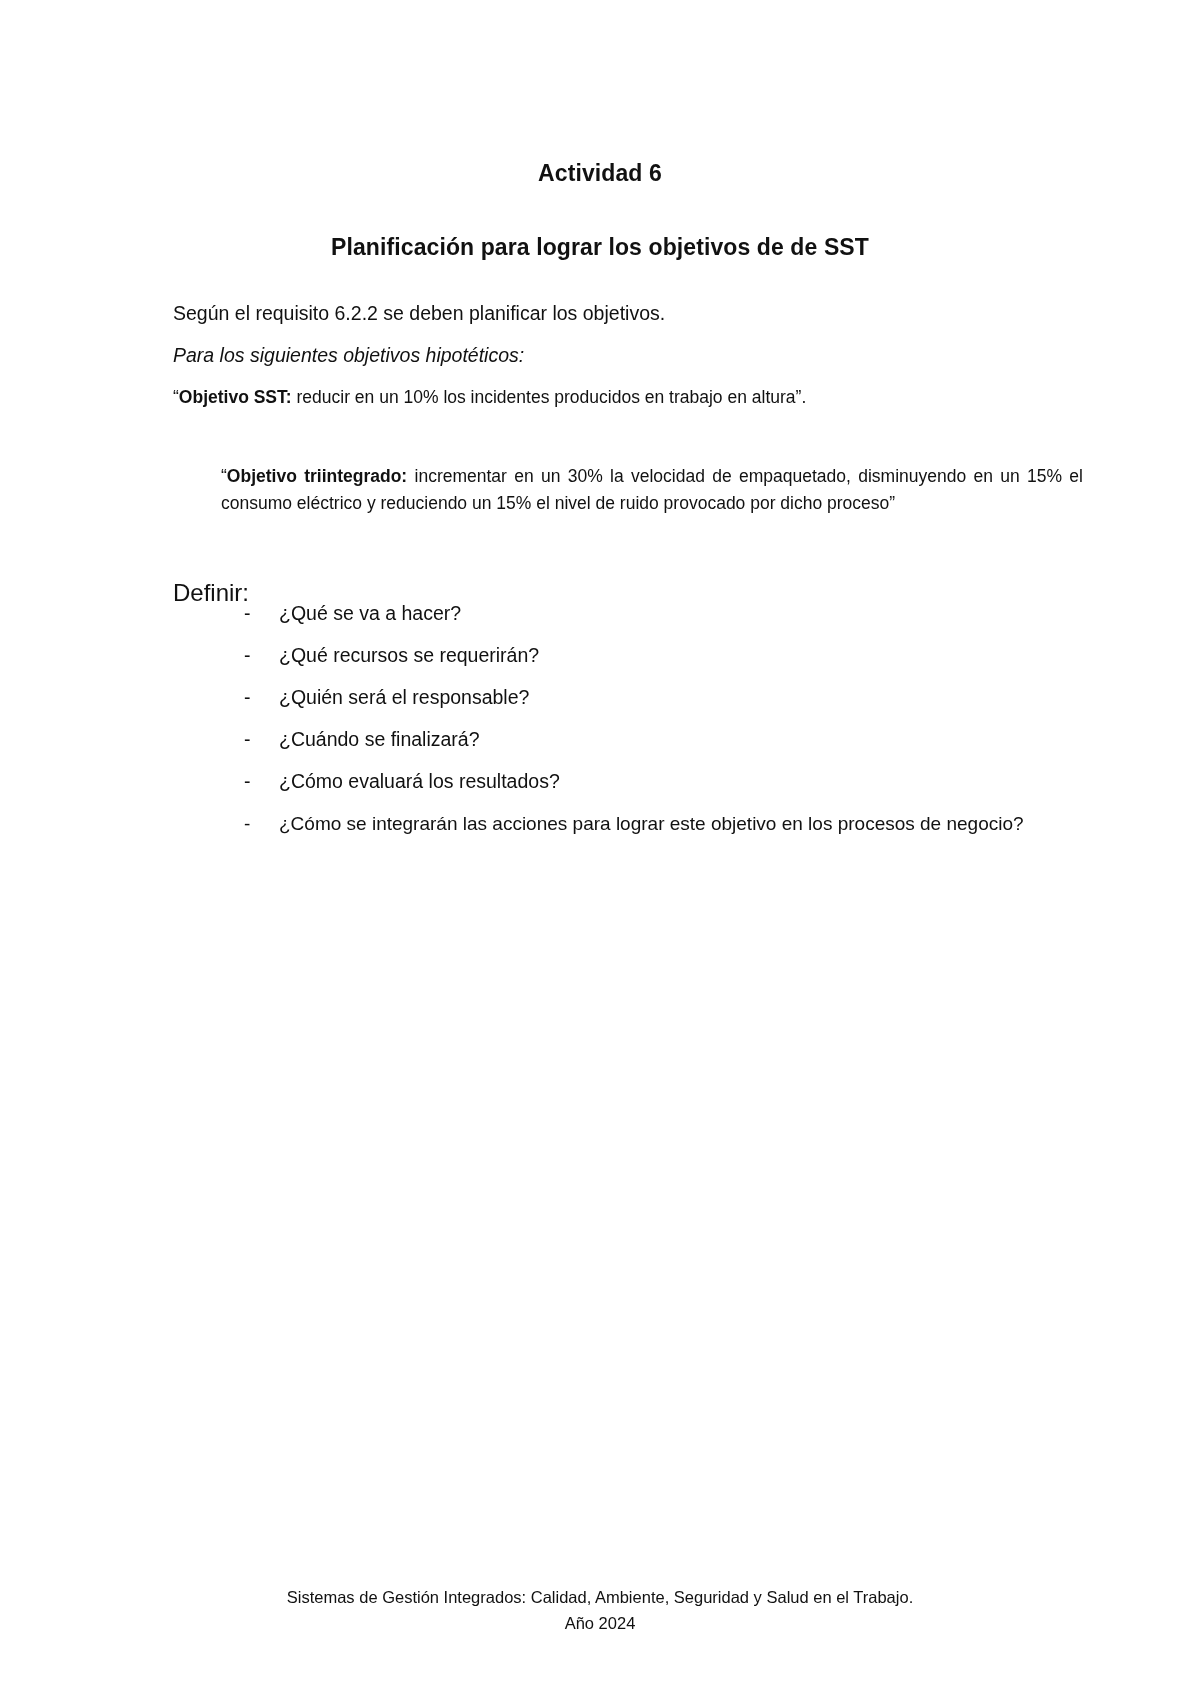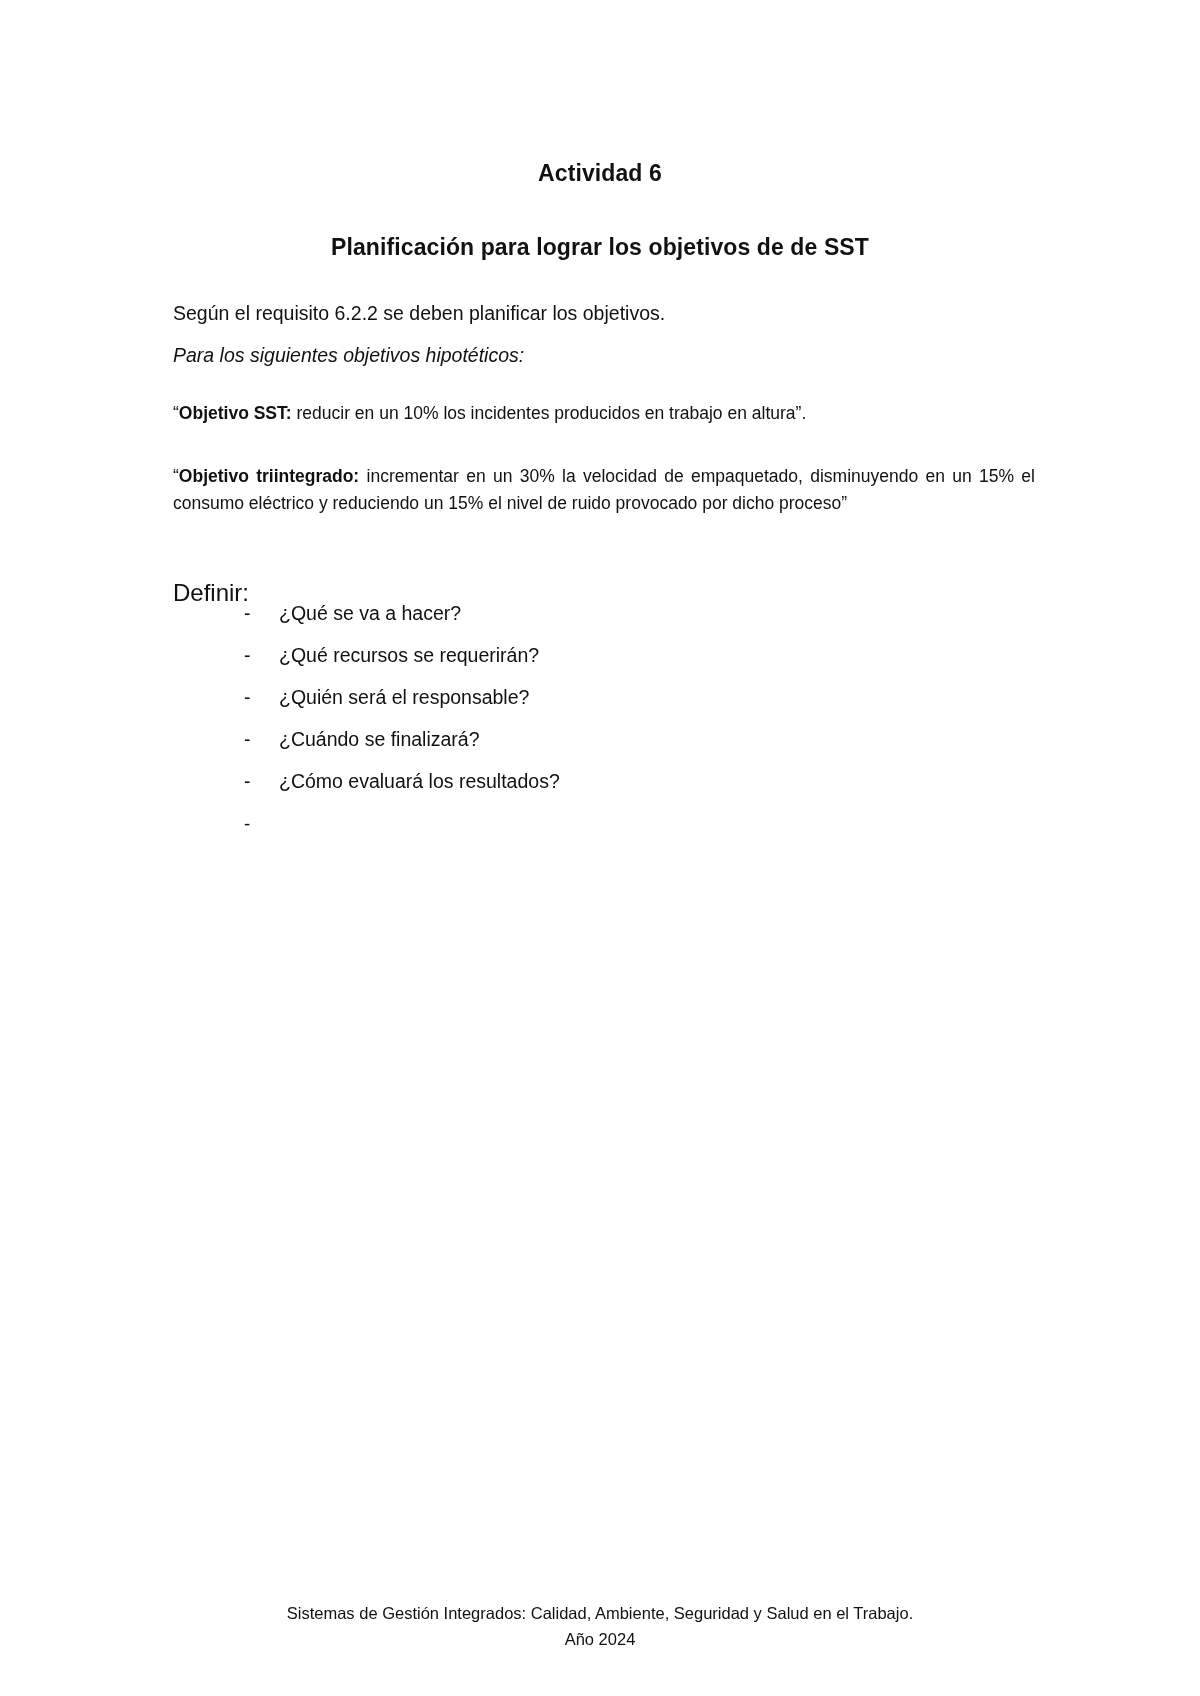--- a/index.html
+++ b/index.html
@@ -44,23 +44,23 @@
 
     .obj {
       position: absolute;
       left: 173px;
       width: 862px;
       font-size: 17.5px;
       line-height: 27px;
       text-align: justify;
     }
     .obj b { font-weight: bold; }
-    .obj-sst { top: 384px; margin-top: 16px; }
+    .obj-sst { top: 384px; }
     .obj-ma  { top: 424px; }
-    .obj-tri { top: 463px; }
+    .obj-tri { top: 463px; margin-left: 48px; }
 
     .definir {
       position: absolute;
       left: 173px;
       top: 580px;
       font-size: 24px;
       line-height: 26px;
       text-align: right;
     }
 
@@ -90,21 +90,20 @@
       font-size: 19px;
     }
 
     .footer {
       position: absolute;
       left: 0;
       width: 1200px;
       text-align: center;
       font-size: 16.5px;
       line-height: 25px;
-      margin-top: 16px;
     }
     .footer.f1 { top: 1585px; }
     .footer.f2 { top: 1611px; }
   </style>
 </head>
 <body>
 
 <div class="page">
 
   <div class="title t1">Actividad 6</div>
@@ -136,19 +135,20 @@
     <li class="qitem">
       <span class="dash">-</span>
       <span>¿Cuándo se finalizará?</span>
     </li>
     <li class="qitem">
       <span class="dash">-</span>
       <span>¿Cómo evaluará los resultados?</span>
     </li>
     <li class="qitem long">
       <span class="dash">-</span>
+      <span>¿Cómo se integrarán las acciones para lograr este objetivo en los procesos de negocio?</span>
     </li>
   </ul>
 
   <div class="footer f1">Sistemas de Gestión Integrados: Calidad, Ambiente, Seguridad y Salud en el Trabajo.</div>
   <div class="footer f2">Año 2024</div>
 
 </div>
 
 </body></html>

